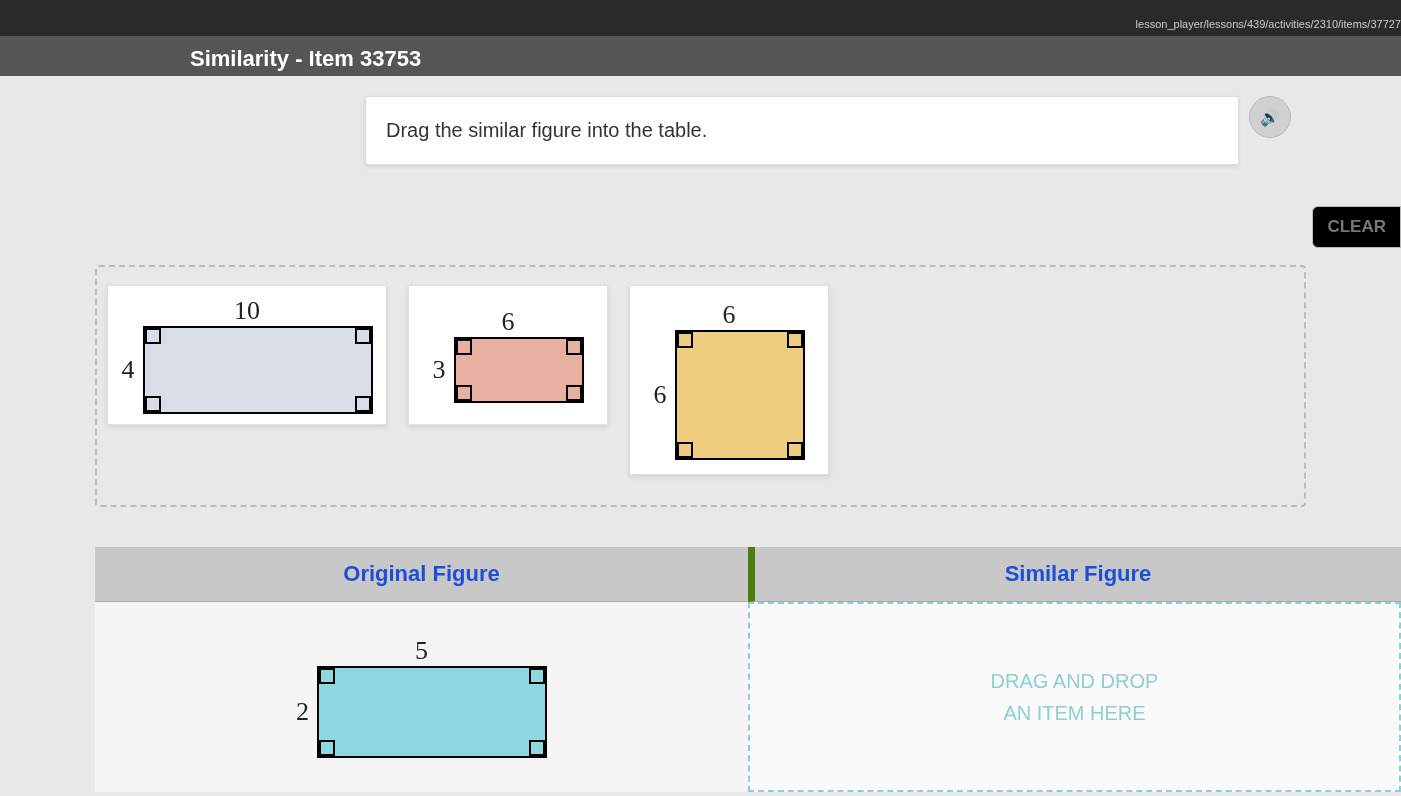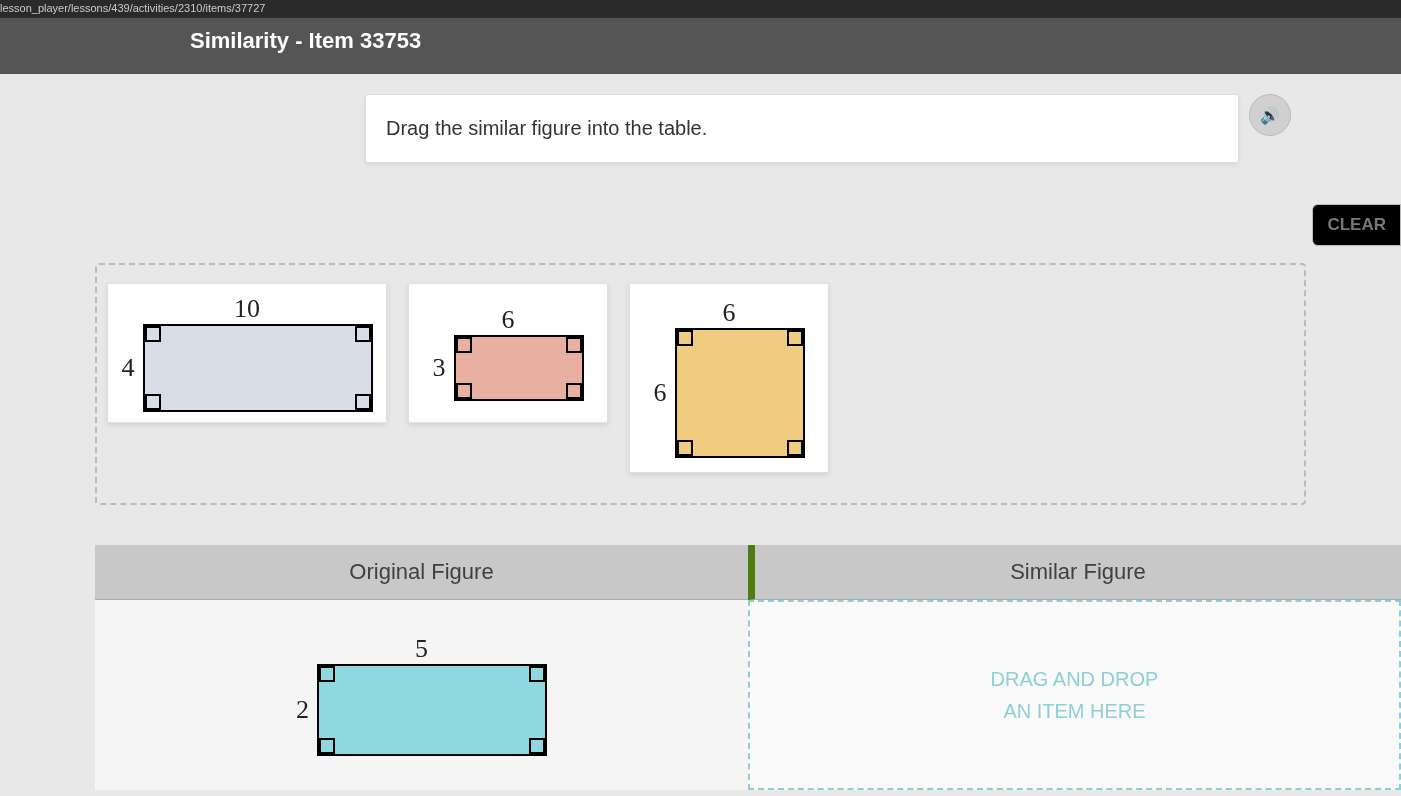--- a/index.html
+++ b/index.html
@@ -9,27 +9,27 @@
     width: 1401px;
     height: 796px;
     overflow: hidden;
     position: relative;
   }
   .top-bar {
     background: #2a2a2a;
     color: #ccc;
     height: 18px;
     font-size: 11px;
-    padding: 2px 0;
-    text-align: left;
+    padding: 18px 0;
+    text-align: right;
   }
   .title-bar {
     background: #555;
     color: #fff;
-    padding: 10px 0 20px 190px;
+    padding: 10px 0 4px 190px;
     font-size: 22px;
     font-weight: bold;
   }
   .content {
     padding: 20px 0 0 0;
     position: relative;
   }
   .instruction-row {
     display: flex;
     align-items: flex-start;
@@ -126,22 +126,22 @@
   }
   .table-col {
     flex: 1;
     display: flex;
     flex-direction: column;
   }
   .col-head {
     background: #c8c8c8;
     text-align: center;
     font-size: 22px;
-    font-weight: normal;
-    color: #404040;
+    font-weight: bold;
+    color: #1d4ed8;
     padding: 14px 0;
     border-bottom: 1px solid #aaa;
   }
   .col-body {
     background: #f5f5f5;
     min-height: 190px;
     display: flex;
     align-items: center;
     justify-content: center;
     padding: 20px;

